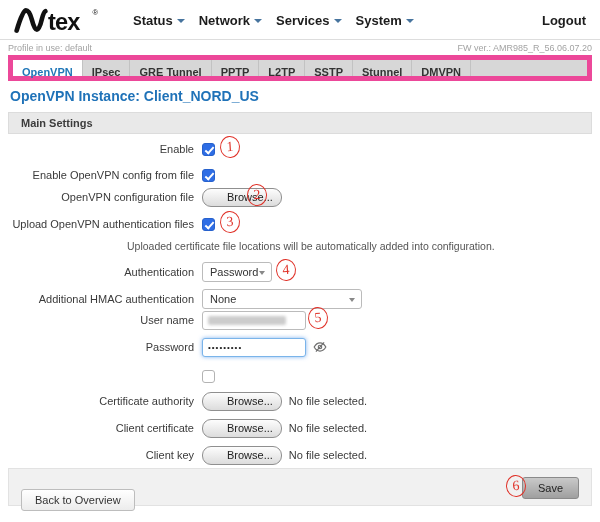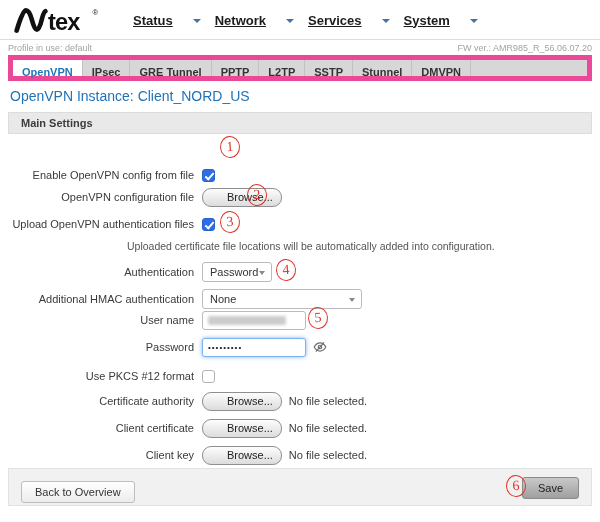--- a/index.html
+++ b/index.html
@@ -3,35 +3,35 @@
 <meta charset="utf-8">
 <style>
   * { margin:0; padding:0; box-sizing:border-box; }
   html,body { width:600px; height:522px; background:#fff; font-family:"Liberation Sans", sans-serif; }
   #page { position:relative; width:600px; height:522px; background:#fff; overflow:hidden; }
 
   
   .header { position:absolute; top:0; left:0; width:600px; height:40px; background:#fff; border-bottom:1px solid #ddd; }
   .logo { position:absolute; left:14px; top:7px; height:27px; cursor:pointer; }
   .nav { position:absolute; left:133px; top:0; height:40px; display:flex; align-items:center; gap:14px; }
-  .nav-item { font-size:13px; font-weight:bold; color:#1c1c1c; display:flex; align-items:center; gap:20px; cursor:pointer;text-decoration:underline; }
+  .nav-item { font-size:13px; font-weight:bold; color:#1c1c1c; display:flex; align-items:center; gap:4px; cursor:pointer; }
   .caret { width:0; height:0; border-left:4px solid transparent; border-right:4px solid transparent; border-top:4px solid #47749e; margin-top:2px; }
   .logout { position:absolute; right:14px; top:0; height:40px; display:flex; align-items:center; font-size:13px; font-weight:bold; color:#1c1c1c; cursor:pointer; }
 
   
   .meta-left { position:absolute; left:8px; top:43px; font-size:9px; color:#a3a3a3; }
   .meta-right { position:absolute; right:8px; top:43px; font-size:9px; color:#a3a3a3;text-align:center; }
 
   
   .tabbar { position:absolute; left:8px; top:55px; width:584px; height:26px; background:#d7d7d7; border:5px solid #ec4899; display:flex; }
   .tab { padding:0 9px; line-height:24px; font-size:11px; font-weight:bold; color:#333; border-right:1px solid #c2c2c2; cursor:pointer; white-space:nowrap; }
   .tab.active { background:#fff; color:#2077b8; }
 
   
-  .page-title { position:absolute; left:10px; top:88px; font-size:14px; font-weight:normal; color:#1f72b8; }
+  .page-title { position:absolute; left:10px; top:88px; font-size:14px; font-weight:bold; color:#1f72b8; }
   .section-bar { position:absolute; left:8px; top:112px; width:584px; height:22px; background:#e9e9e9; border:1px solid #dcdcdc; }
   .section-bar span { display:block; padding-left:12px; line-height:20px; font-size:11px; font-weight:bold; color:#3c3c3c; }
 
   
   .row { position:absolute; left:0; width:600px; height:20px; }
   .lbl { position:absolute; left:0; top:0; width:194px; height:20px; text-align:right; font-size:11px; color:#3a3a3a; line-height:20px; }
   .ctl { position:absolute; left:202px; top:0; height:20px; display:flex; align-items:center; gap:7px; }
 
   .cb { width:13px; height:13px; border:1px solid #b3b3b3; border-radius:3px; background:#fff; position:relative; cursor:pointer; flex:0 0 auto; }
   .cb.checked { background:#2e6de5; border-color:#2761cc; }
@@ -49,21 +49,21 @@
   .tinput.focused { border:1px solid #7ab4ea; box-shadow:0 0 4px rgba(90,155,235,.75); }
   .redacted { width:78px; height:9px; background:#cccccc; border-radius:2px; filter:blur(1.6px); }
   .pw-dots { font-size:8px; letter-spacing:1px; color:#222; line-height:19px; user-select:none; }
 
   .eye { width:14px; height:14px; color:#6e6e6e; cursor:pointer; }
 
   .note { position:absolute; left:127px; top:240px; font-size:10.5px; color:#555; }
 
   
   .footer { position:absolute; left:8px; top:468px; width:584px; height:38px; background:#f1f1f1; border:1px solid #e2e2e2; }
-  .btn-back { position:absolute; left:12px; top:12px; font-family:"Liberation Sans",sans-serif; font-size:11px; color:#333; padding:4px 13px; background:linear-gradient(#ffffff,#ececec); border:1px solid #bdbdbd; border-radius:3px; cursor:pointer; }
+  .btn-back { position:absolute; left:12px; top:20px; font-family:"Liberation Sans",sans-serif; font-size:11px; color:#333; padding:4px 13px; background:linear-gradient(#ffffff,#ececec); border:1px solid #bdbdbd; border-radius:3px; cursor:pointer; }
   .btn-save { position:absolute; right:12px; top:8px; font-family:"Liberation Sans",sans-serif; font-size:11px; color:#1e1e1e; padding:4px 15px; background:linear-gradient(#c9c9c9,#9f9f9f); border:1px solid #8a8a8a; border-radius:3px; cursor:pointer; }
 
   
   .ann { position:absolute; width:20px; height:22px; border:1.6px solid #e0342b; border-radius:50%; display:flex; align-items:center; justify-content:center; font-family:"Liberation Serif", serif; font-size:14px; color:#e0342b; background:transparent; transform:rotate(-4deg); }
 </style>
 </head>
 <body>
 
 <div id="page">
 
@@ -84,20 +84,21 @@
         </div>
       <div class="nav-item">
           <span>Services</span>
           <span class="caret"></span>
         </div>
       <div class="nav-item">
           <span>System</span>
           <span class="caret"></span>
         </div>
     </div>
+    <div class="logout">Logout</div>
   </div>
 
   <div class="meta-left">Profile in use: default</div>
   <div class="meta-right">FW ver.: AMR985_R_56.06.07.20</div>
 
   <div class="tabbar">
     <div class="tab active">OpenVPN</div>
     <div class="tab">IPsec</div>
     <div class="tab">GRE Tunnel</div>
     <div class="tab">PPTP</div>
@@ -105,20 +106,26 @@
     <div class="tab">SSTP</div>
     <div class="tab">Stunnel</div>
     <div class="tab">DMVPN</div>
   </div>
 
   <div class="page-title">OpenVPN Instance: Client_NORD_US</div>
   <div class="section-bar">
     <span>Main Settings</span>
   </div>
 
+  <div class="row" style="top:139px">
+    <div class="lbl">Enable</div>
+    <div class="ctl">
+        <span class="cb checked"></span>
+      </div>
+  </div>
 
   <div class="row" style="top:165px">
     <div class="lbl">Enable OpenVPN config from file</div>
     <div class="ctl">
         <span class="cb checked"></span>
       </div>
   </div>
 
   <div class="row" style="top:187px">
     <div class="lbl">OpenVPN configuration file</div>
@@ -167,21 +174,20 @@
       </div>
       <svg class="eye" viewBox="0 0 24 24" fill="none" stroke="currentColor" stroke-width="2">
         <path d="M2 12s4-7 10-7 10 7 10 7-4 7-10 7S2 12 2 12z"></path>
         <circle cx="12" cy="12" r="3"></circle>
         <line x1="5" y1="20" x2="19" y2="4"></line>
       </svg>
     </div>
   </div>
 
   <div class="row" style="top:366px">
-    <div class="lbl">Use PKCS #12 format</div>
     <div class="ctl">
         <span class="cb"></span>
       </div>
   </div>
 
   <div class="row" style="top:391px">
     <div class="lbl">Certificate authority</div>
     <div class="ctl">
       <button class="btn-browse">Browse...</button>
       <span class="file-status">No file selected.</span>

